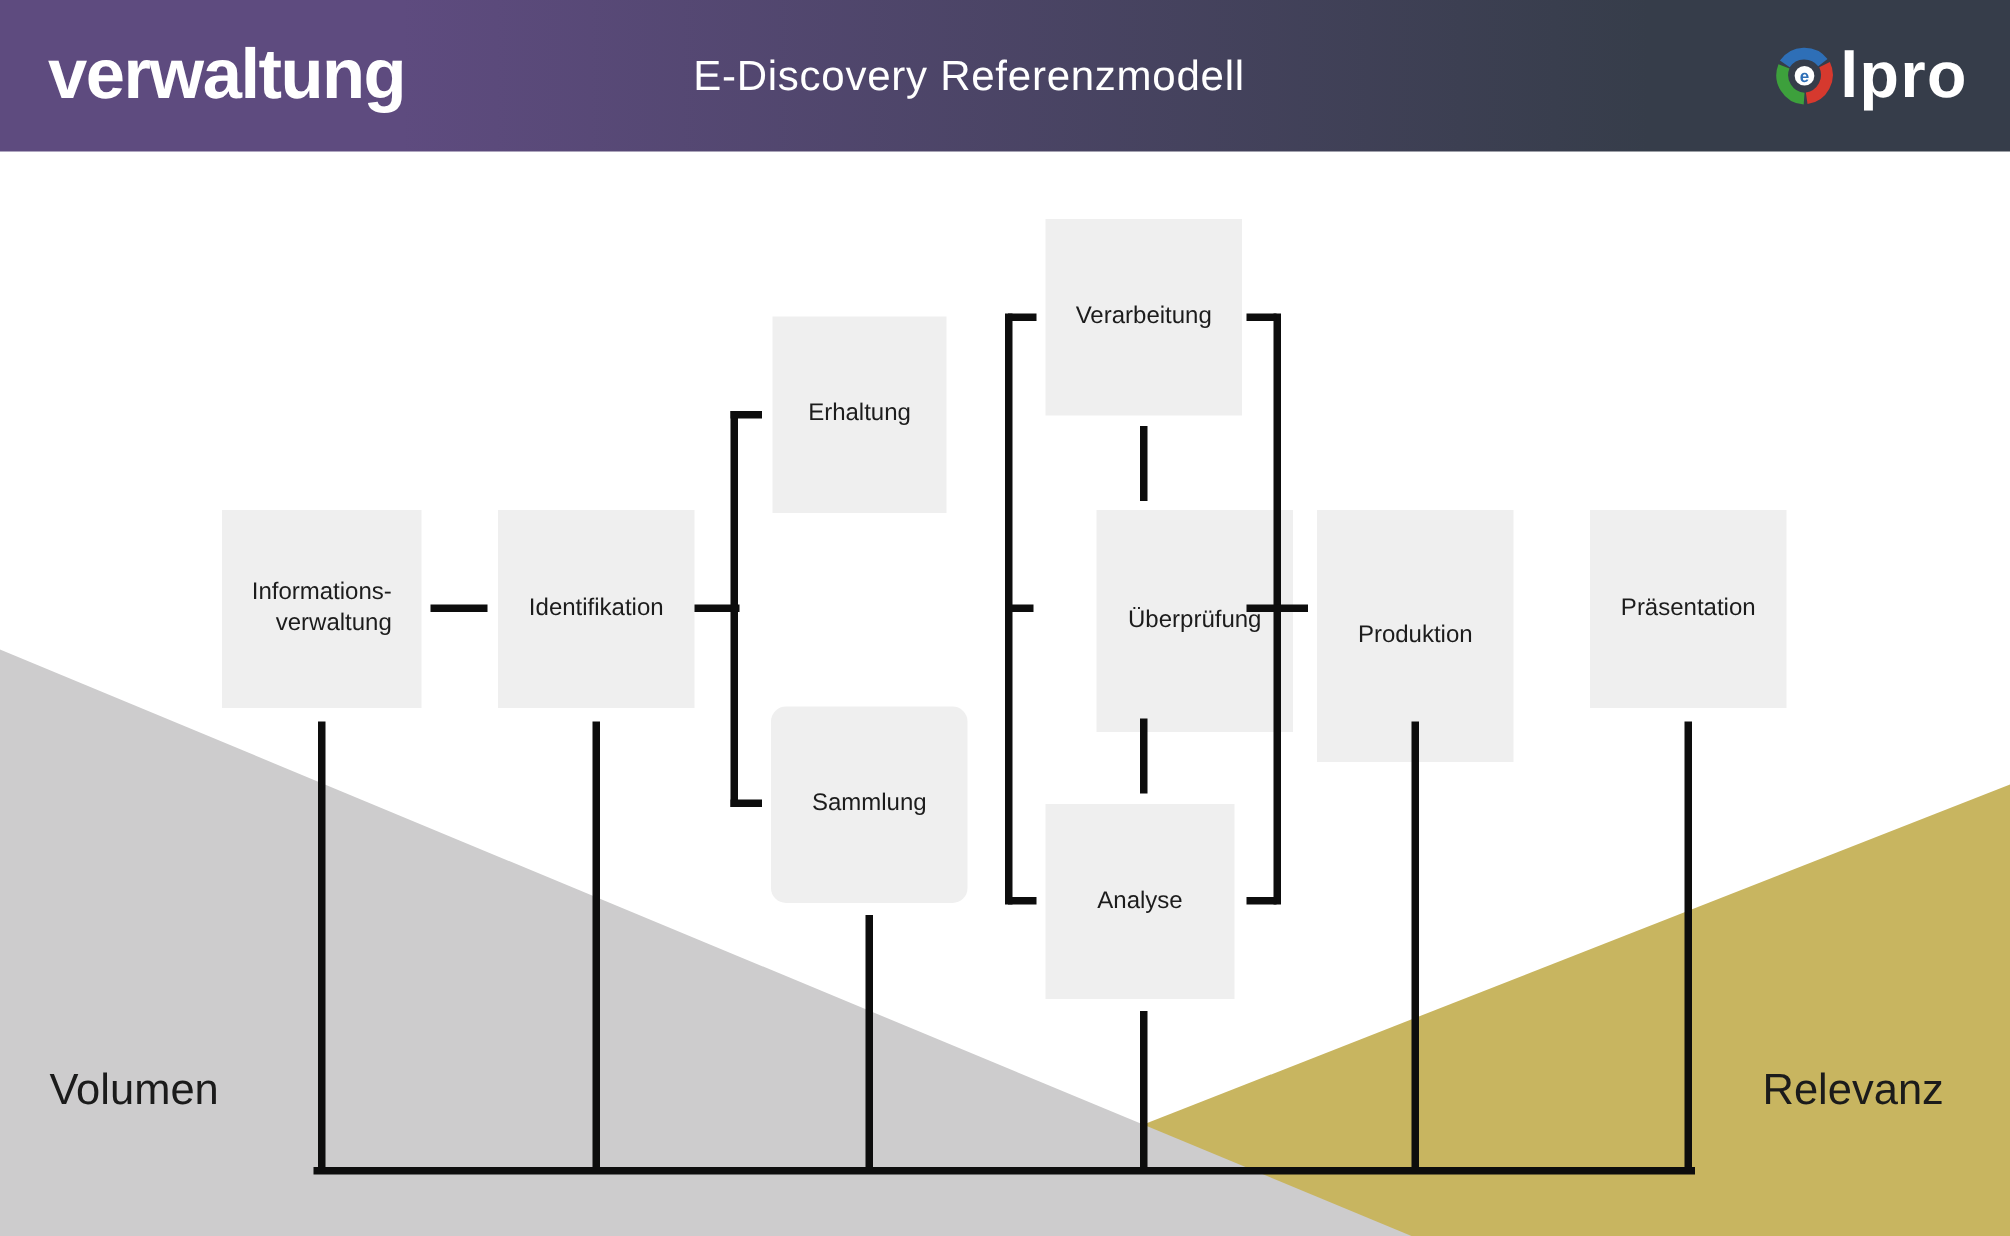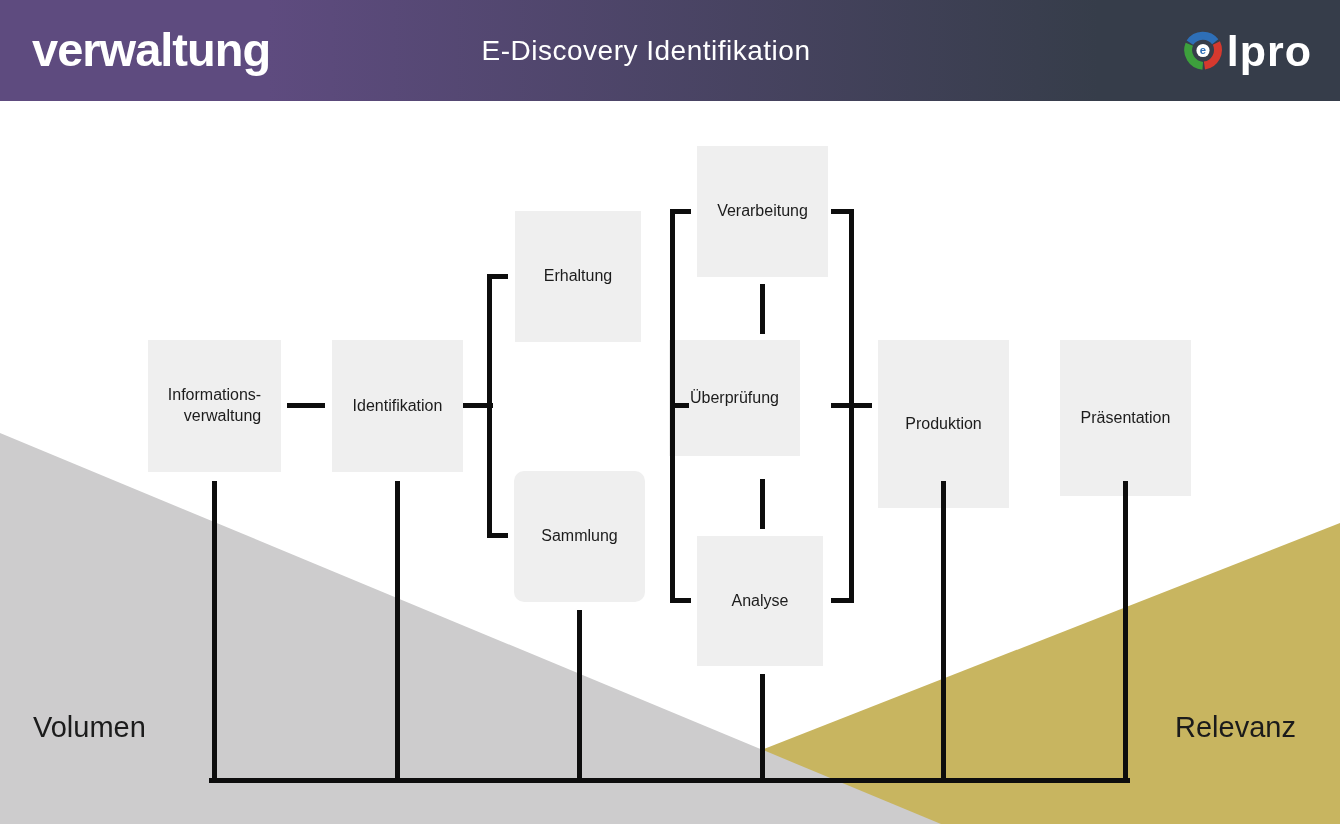--- a/index.html
+++ b/index.html
@@ -43,47 +43,47 @@
 </head>
 <body>
 
 <svg class="tri-layer" viewBox="0 0 1340 824" preserveAspectRatio="none">
   <polygon points="573,824 1340,523 1340,824" fill="#c8b560"></polygon>
   <polygon points="0,433 941,824 0,824" fill="#cdcccd"></polygon>
 </svg>
 
 <div class="header">
   <div class="brand">verwaltung</div>
-  <div class="title">E-Discovery Identifikation</div>
+  <div class="title">E-Discovery Referenzmodell</div>
   <div class="logo">
     <span style="display:inline-block;line-height:0;">
       <svg width="42" height="42" viewBox="0 0 48 48">
         <g fill="none" stroke-linecap="butt">
           <path d="M 9 15 A 18 18 0 0 1 38 14" stroke="#2e6fb7" stroke-width="9"></path>
           <path d="M 9 15 A 18 18 0 0 1 38 14" stroke="#d6392e" stroke-width="9" transform="rotate(120 24 24)"></path>
           <path d="M 9 15 A 18 18 0 0 1 38 14" stroke="#3da03c" stroke-width="9" transform="rotate(240 24 24)"></path>
         </g>
         <circle cx="24" cy="24" r="7.5" fill="#ffffff"></circle>
         <text x="24" y="28.5" font-size="13" font-weight="bold" fill="#2e6fb7" text-anchor="middle" font-family="Liberation Sans, sans-serif">e</text>
       </svg>
     </span>
     <span class="logo-text">lpro</span>
   </div>
 </div>
 
 <div class="box" style="left:148px;top:340px;width:133px;height:132px;text-align:right;">Informations-
 verwaltung</div>
 <div class="box" style="left:332px;top:340px;width:131px;height:132px;">Identifikation</div>
-<div class="box" style="left:515px;top:211px;width:126px;height:131px;">Erhaltung</div>
+<div class="box" style="left:515px;top:211px;width:116px;height:131px;">Erhaltung</div>
 <div class="box" style="left:514px;top:471px;width:131px;height:131px;border-radius:10px;">Sammlung</div>
 <div class="box" style="left:697px;top:146px;width:131px;height:131px;">Verarbeitung</div>
-<div class="box" style="left:669px;top:340px;width:131px;height:116px;">Überprüfung</div>
+<div class="box" style="left:731px;top:340px;width:131px;height:148px;">Überprüfung</div>
 <div class="box" style="left:697px;top:536px;width:126px;height:130px;">Analyse</div>
 <div class="box" style="left:878px;top:340px;width:131px;height:168px;">Produktion</div>
-<div class="box" style="left:1060px;top:340px;width:131px;height:156px;">Präsentation</div>
+<div class="box" style="left:1060px;top:340px;width:131px;height:132px;">Präsentation</div>
 
 <div class="ln" style="left:287px;top:403px;width:38px;height:5px;"></div>
 <div class="ln" style="left:463px;top:403px;width:30px;height:5px;"></div>
 
 <div class="ln" style="left:487px;top:274px;width:5px;height:264px;"></div>
 <div class="ln" style="left:487px;top:274px;width:21px;height:5px;"></div>
 <div class="ln" style="left:487px;top:533px;width:21px;height:5px;"></div>
 
 <div class="ln" style="left:670px;top:209px;width:5px;height:394px;"></div>
 <div class="ln" style="left:672px;top:209px;width:19px;height:5px;"></div>

